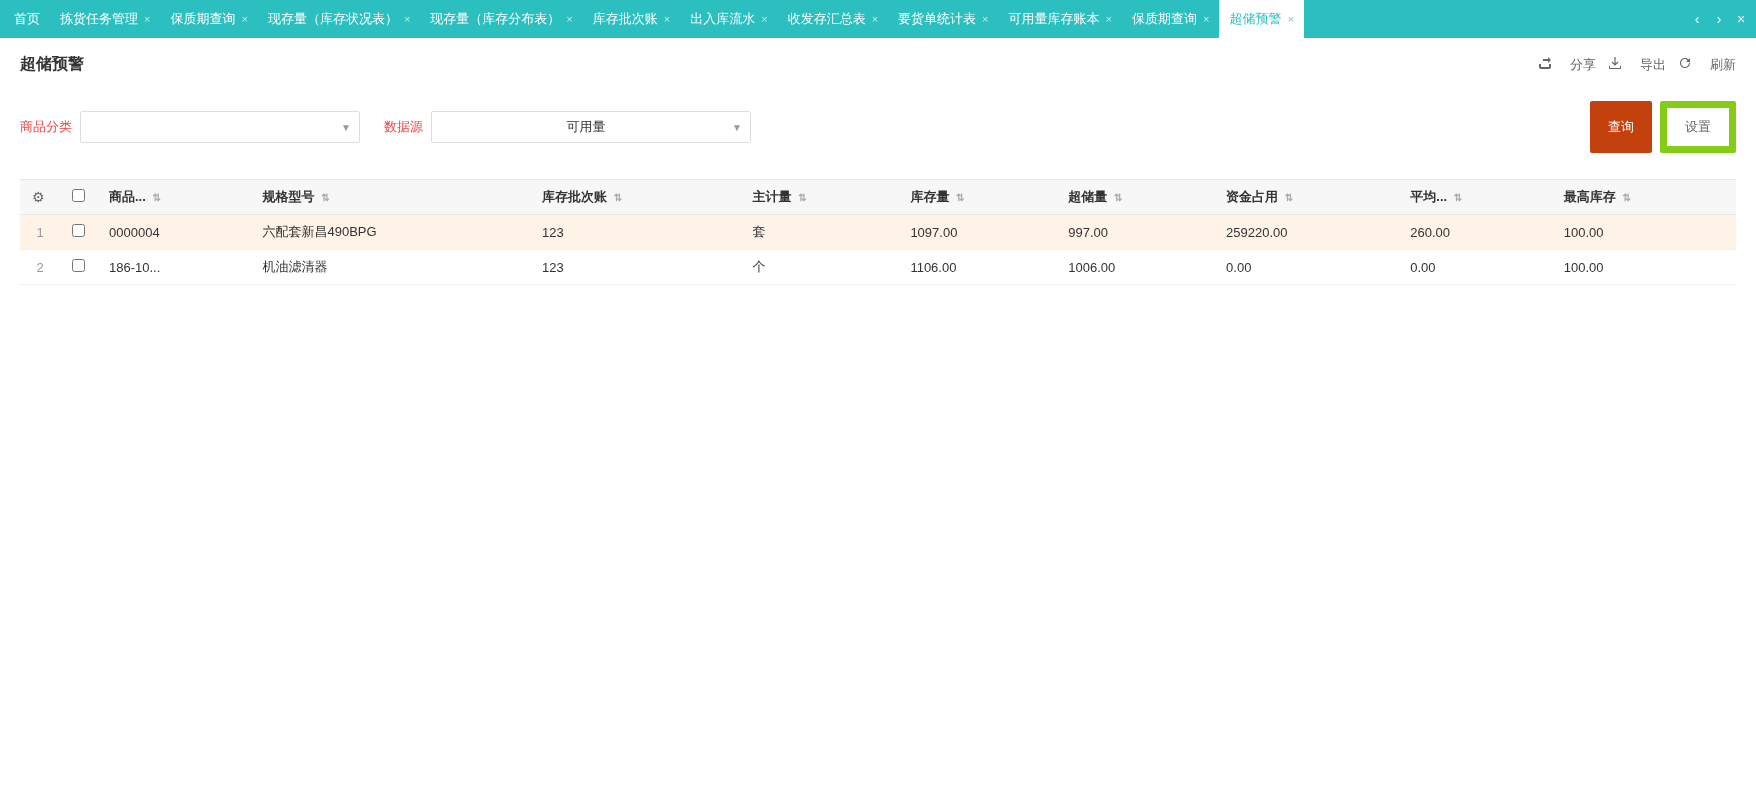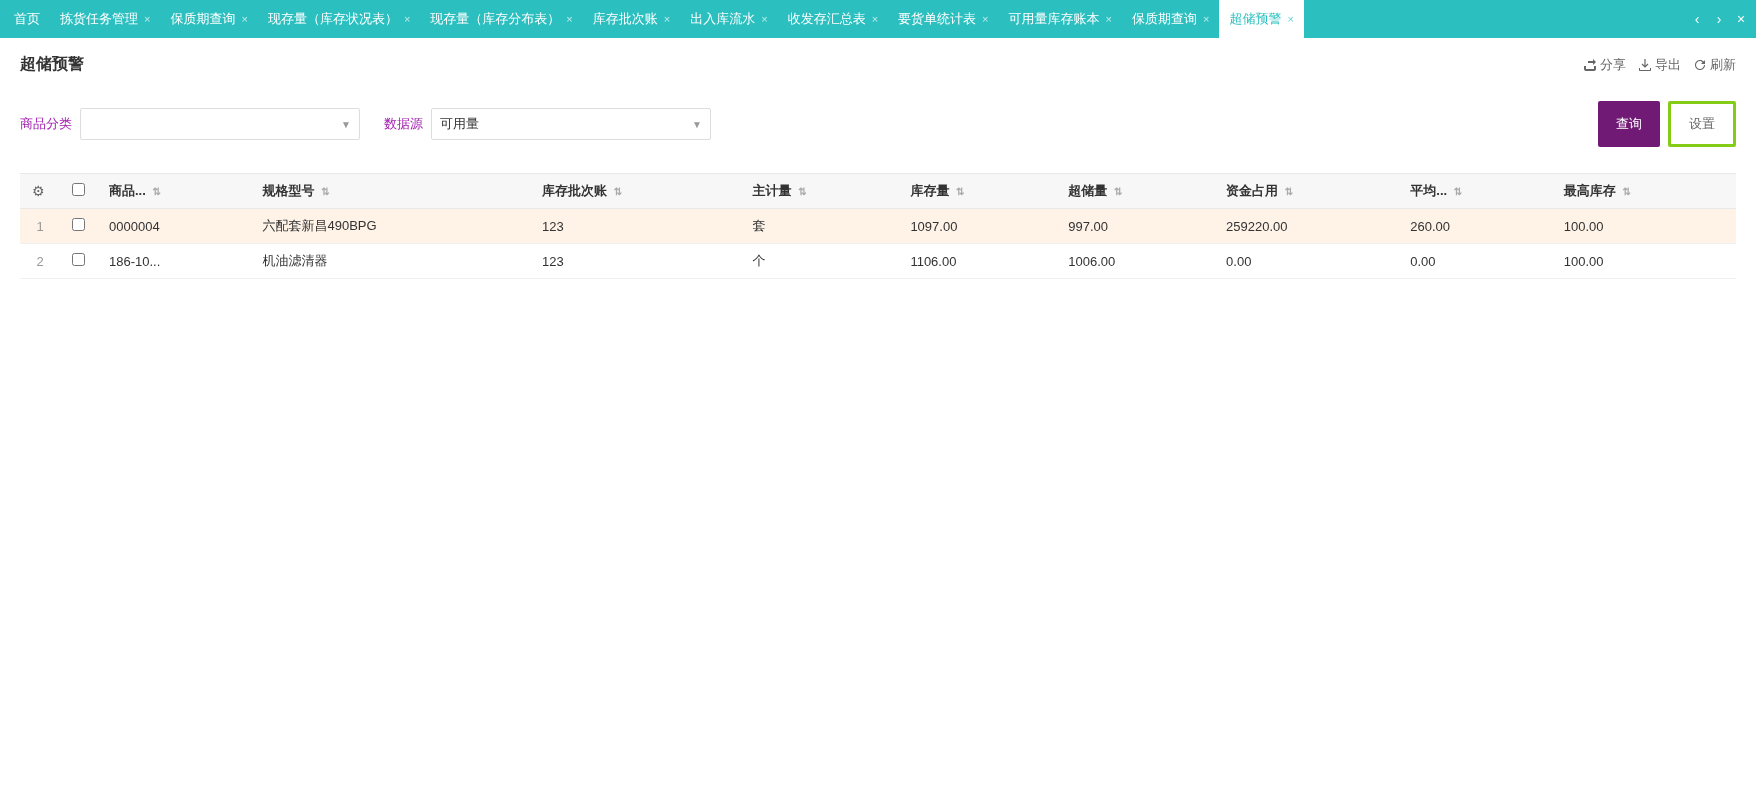--- a/index.html
+++ b/index.html
@@ -73,71 +73,71 @@
     }
     .header-actions {
       display: flex;
       align-items: center;
       gap: 12px;
     }
     .action-link {
       color: #666;
       font-size: 13px;
       cursor: pointer;
-      display: flex; align-items: center; gap: 3px;
+      display: flex; align-items: flex-start; gap: 18px;
     }
 
     
     .filter-area {
       display: flex;
       align-items: center;
       gap: 24px;
       margin-bottom: 16px;
       padding: 10px 0;
     }
     .filter-item {
       display: flex;
       align-items: center;
       gap: 8px;
     }
     .filter-label {
-      color: #a21caf;
+      color: #ef4444;
       font-size: 13px;
       white-space: nowrap;
     }
     .filter-select {
       width: 280px;
       height: 32px;
       border: 1px solid #ddd;
       border-radius: 2px;
       padding: 0 8px;
       font-size: 13px;
       color: #333;
       background: #fff;
       cursor: pointer;
       display: flex; align-items: center; justify-content: space-between;
     }
     .filter-select-text { flex: 1; }
     .filter-chevron { color: #999; font-size: 10px; }
 
     
     .btn-query {
-      background: #701a75;
+      background: #c2410c;
       color: #fff;
       border: none;
       padding: 14px 18px;
       border-radius: 2px;
       font-size: 13px;
       cursor: pointer;
       margin-left: auto;
     }
     .btn-settings {
       background: #fff;
       color: #666;
-      border: 3px solid #84cc16;
+      border: 7px solid #84cc16;
       padding: 10px 18px;
       border-radius: 2px;
       font-size: 13px;
       cursor: pointer;
     }
 
     
     .data-table {
       width: 100%;
       border-collapse: collapse;
@@ -290,21 +290,21 @@
     <div class="filter-item">
       <span class="filter-label">商品分类</span>
       <div class="filter-select">
         <span class="filter-select-text"></span>
         <span class="filter-chevron">▼</span>
       </div>
     </div>
 
     <div class="filter-item">
       <span class="filter-label">数据源</span>
-      <div class="filter-select" style="width:280px;">
+      <div class="filter-select" style="width:320px;text-align:center;">
         <span class="filter-select-text">可用量</span>
         <span class="filter-chevron">▼</span>
       </div>
     </div>
 
     <div class="filter-buttons">
       <button class="btn-query">查询</button>
       <button class="btn-settings">设置</button>
     </div>
   </div>

